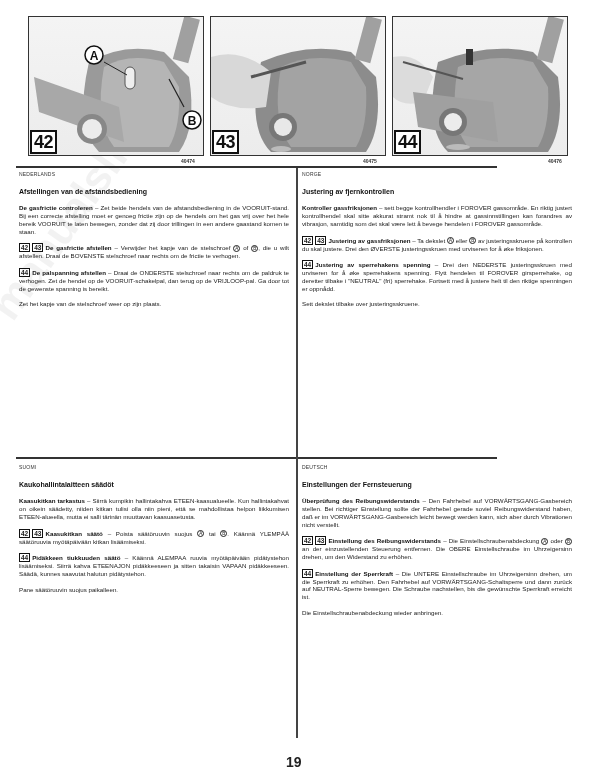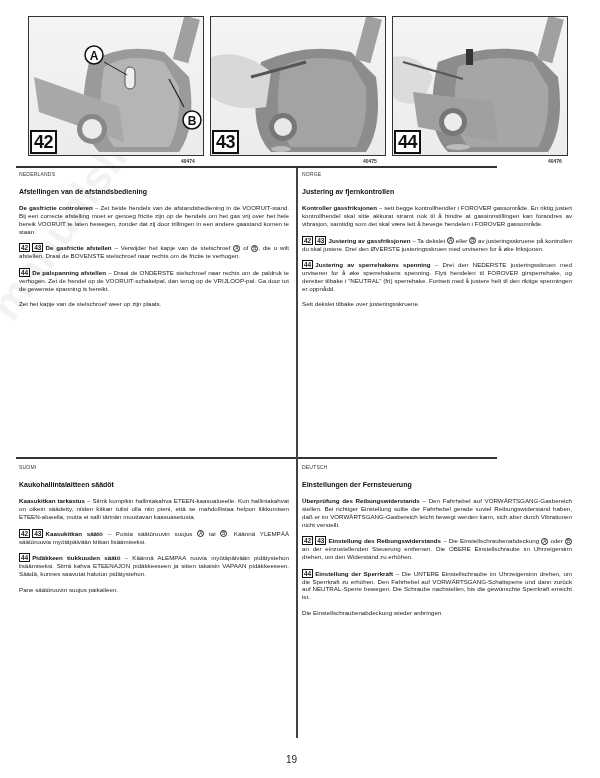--- a/index.html
+++ b/index.html
@@ -20,21 +20,21 @@
   .col { position: absolute; width: 270px; font-size: 6.2px; line-height: 7.7px; color: #222; }
   .col .lang { font-size: 5px; letter-spacing: 0.2px; color: #333; margin-bottom: 9px; text-transform: uppercase; }
   .col .title { font-size: 7px; font-weight: bold; margin-bottom: 9px; color: #111; }
   .col p { margin-bottom: 8px; text-align: justify; }
   .col b { font-weight: bold; color: #111; }
   .ref { display: inline-block; border: 1px solid #111; font-weight: bold; font-size: 6.5px; line-height: 7px;
          padding: 0 1px; margin-right: 2px; }
   .circ { display: inline-block; width: 7px; height: 7px; border: 0.8px solid #222; border-radius: 50%;
           font-size: 4.5px; line-height: 6px; text-align: center; vertical-align: middle; }
 
-  .page-num { position: absolute; left: 286px; top: 754px; font-size: 10px; font-weight: normal; color: #222; }
+  .page-num { position: absolute; left: 286px; top: 754px; font-size: 14px; font-weight: bold; color: #222; }
   .watermark { position: absolute; left: -20px; top: 300px; font-size: 44px; color: rgba(0,0,0,0.05);
                transform: rotate(-55deg); transform-origin: left top; white-space: nowrap; pointer-events: none; font-weight: bold; }
 </style>
 </head>
 <body>
 
 <div class="watermark">manualslib</div>
 
 <div class="photo-row">
   <div class="photo" style="left:0;">

